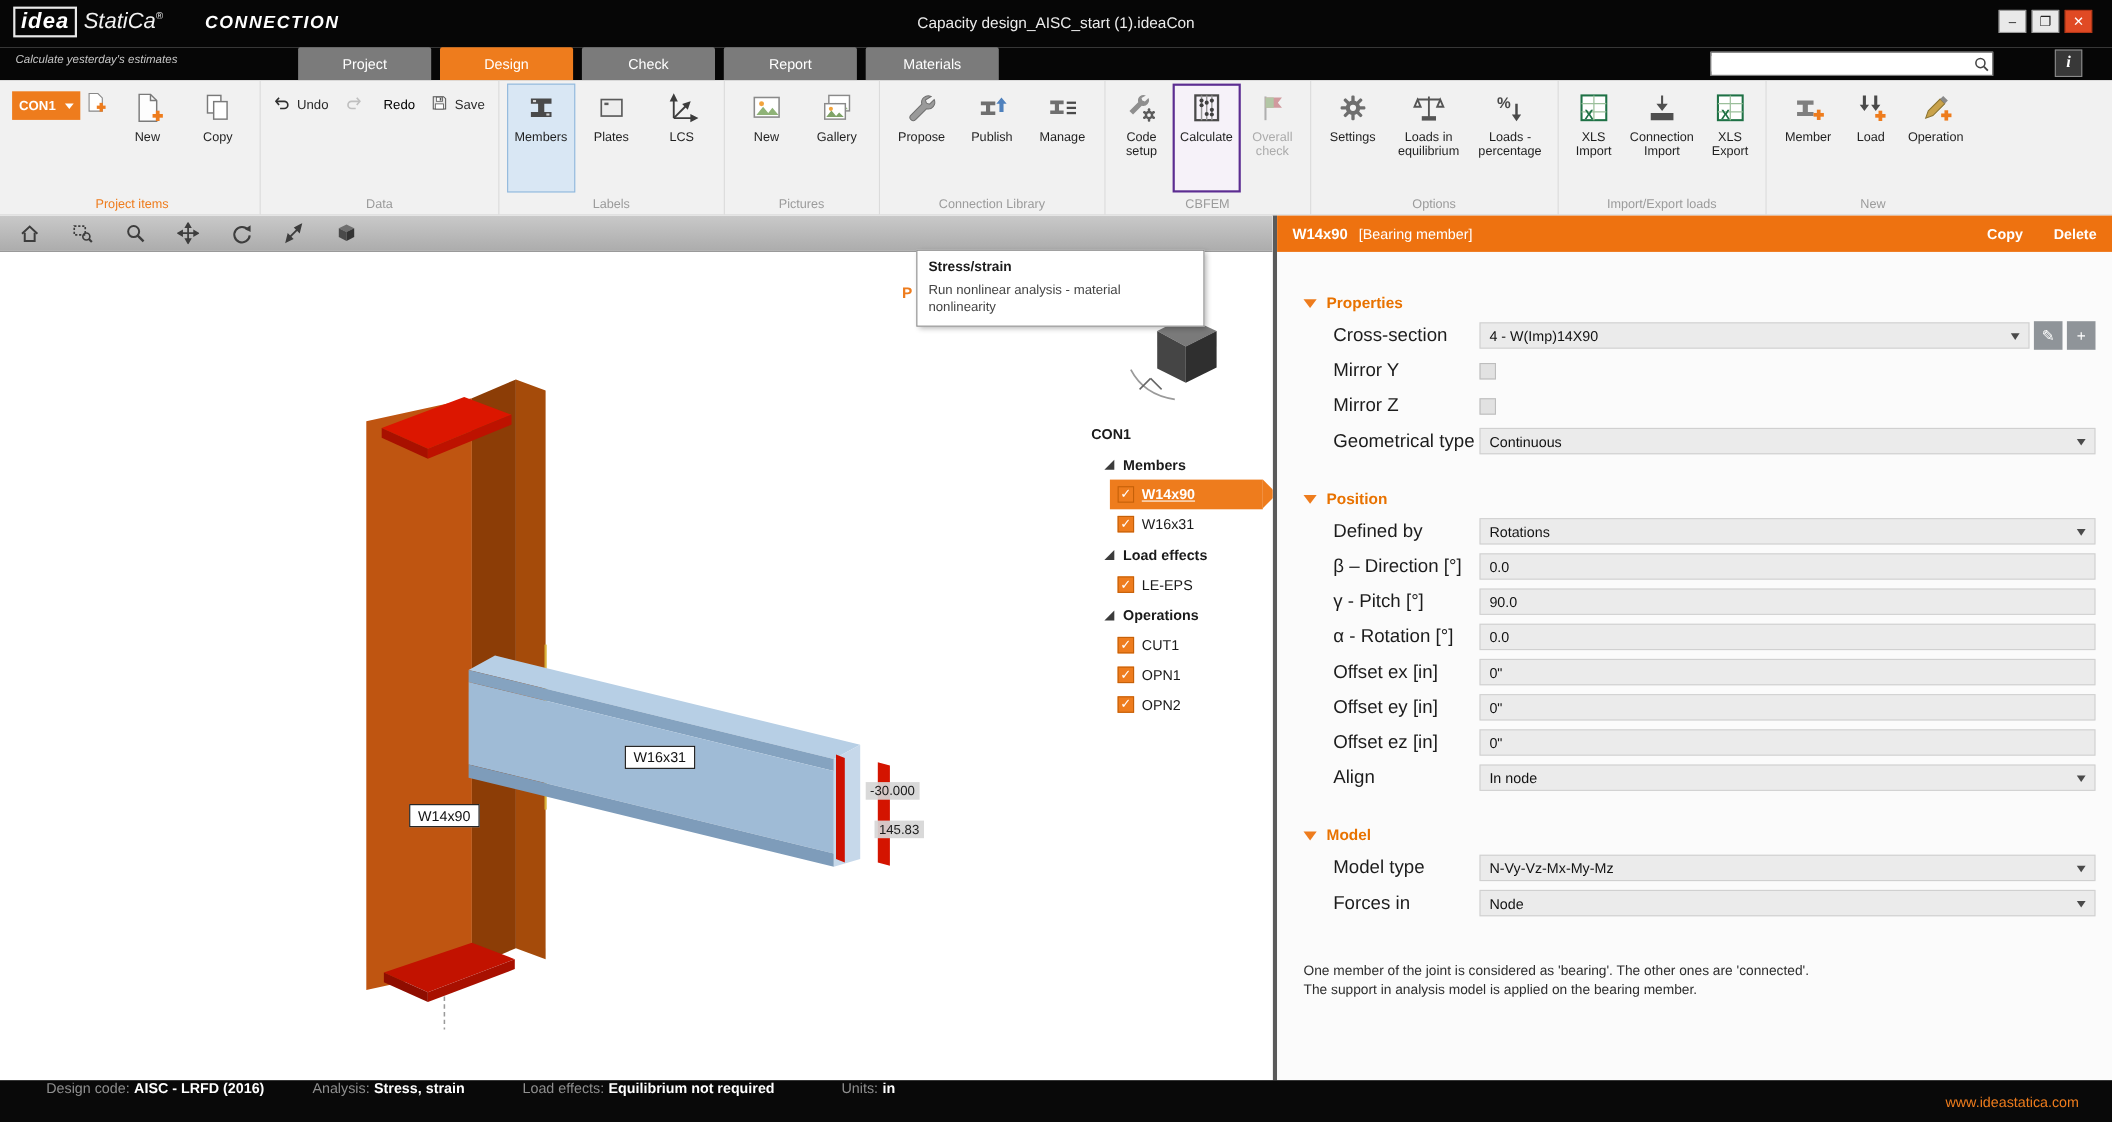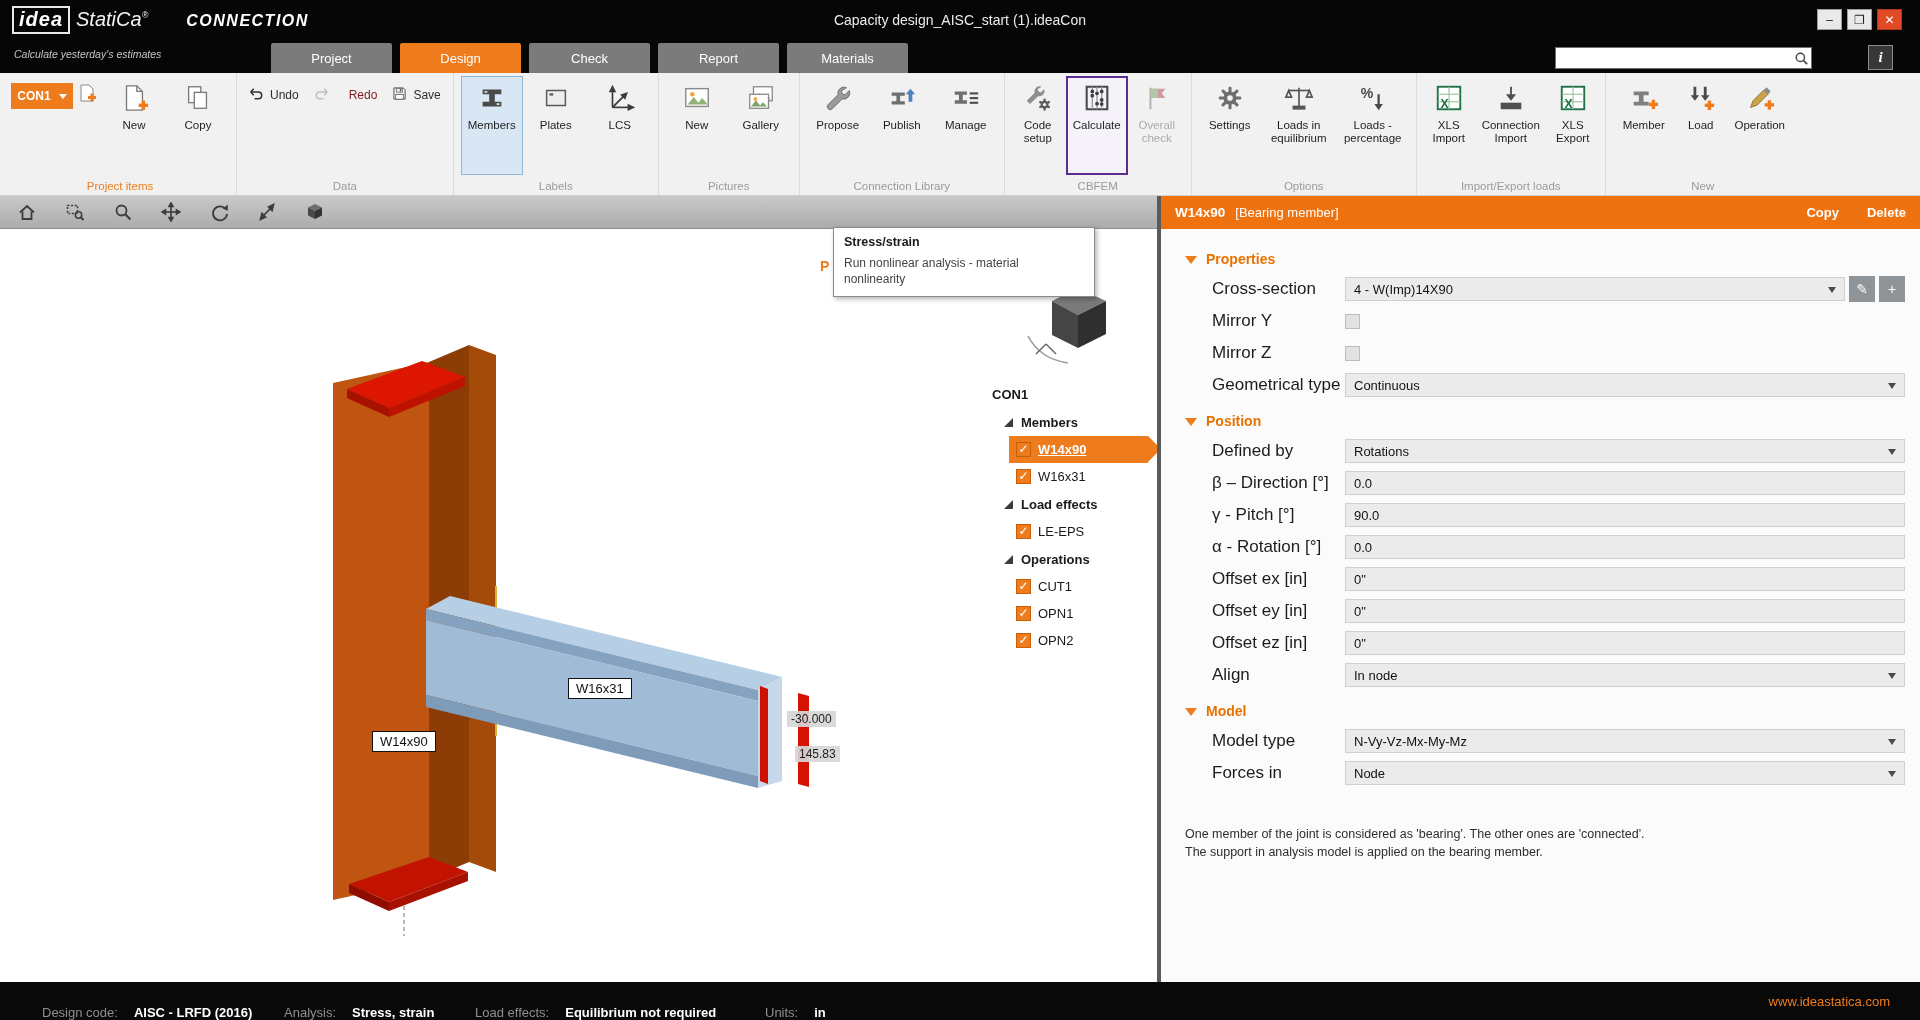--- a/index.html
+++ b/index.html
@@ -44,21 +44,21 @@
   .glabel { position:absolute; bottom:3px; left:0; right:0; text-align:center; font-size:11.5px; color:#9B9B9B; }
   .glabel.orange { color:#EE7C1D; }
   .bigbtn { width:62px; display:flex; flex-direction:column; align-items:center; padding-top:5px;
     font-size:11.5px; color:#1f1f1f; text-align:center; line-height:13px; cursor:default; }
   .bigbtn .bicon { width:34px; height:34px; margin-bottom:4px; display:flex; align-items:center; justify-content:center; }
   .bigbtn.pressed { background:#D9E7F4; border:1px solid #8FB7DB; padding-top:4px; }
   .bigbtn.disabled { color:#ABABAB; }
   .bigbtn.highlight { border:2px solid #5C2D91; background:#F6F2F9; padding-top:3px; }
   .smallcol { display:flex; flex-direction:row; gap:5px; padding-top:8px; }
   .smallbtn { display:flex; align-items:center; gap:6px; height:22px; padding:0 5px; font-size:12px; color:#2c2c2c; }
-  .smallbtn.disabled { color:#7f1d1d;gap:20px; }
+  .smallbtn.disabled { color:#000000;gap:20px; }
   .concol { display:flex; align-items:flex-start; gap:4px; padding-top:7px; margin-right:4px; }
   .conbtn { width:62px; height:26px; background:#EE7C1D; color:#fff; font-size:12px; font-weight:bold;
     display:flex; align-items:center; justify-content:center; gap:8px; }
   .conbtn .dd { width:0; height:0; border:4px solid transparent; border-top:5px solid #fff; margin-top:5px; }
 
   
   .main { position:absolute; top:196px; left:0; width:100%; height:786px; display:flex; }
   .viewport { position:relative; width:1157px; height:786px; background:#fff; overflow:hidden; }
   .vdivider { width:4px; background:#5a5a5a; }
   .props { position:relative; width:759px; height:786px; background:#FBFBFB; }
@@ -101,37 +101,37 @@
   .tr-item.selected::after { content:''; position:absolute; right:-13px; top:0;
     border-top:13.5px solid transparent; border-bottom:13.5px solid transparent; border-left:13px solid #EE7C1D; }
 
   
   .phead { height:33px; background:#EE7210; color:#fff; display:flex; align-items:center; padding:0 14px; }
   .phead .pt { font-weight:bold; font-size:13.5px; }
   .phead .ps { font-size:13px; margin-left:10px; }
   .phead .sp { flex:1; }
   .phead .hbtn { font-weight:bold; font-size:13px; margin-left:28px; cursor:default; }
   .pbody { padding-top:10px; }
-  .psec { display:flex; align-items:center; gap:9px; height:28px; margin-top:6px; padding-left:24px; }
+  .psec { display:flex; align-items:center; gap:9px; height:28px; margin-top:22px; padding-left:24px; }
   .ptri { width:0; height:0; border:6px solid transparent; border-top:8px solid #EE7C1D; margin-top:7px; }
   .psec-t { font-size:14px; font-weight:bold; color:#E87200; }
   .prow { display:flex; align-items:center; height:32px; padding-right:15px; }
   .plabel { margin-left:51px; width:133px; font-size:17px; color:#1c1c1c; flex:none; }
   .pfield { flex:1; height:24px; background:#EBEBEB; border:1px solid #D0D0D0; font-size:13px;
     color:#121212; display:flex; align-items:center; padding:0 8px; position:relative; }
   .pfield.sel::after { content:''; position:absolute; right:8px; top:9px; width:0; height:0;
     border:4.5px solid transparent; border-top:6px solid #4a4a4a; }
   .iconbtn { width:26px; height:26px; margin-left:4px; background:#8F9499; color:#fff; font-size:14px;
     display:flex; align-items:center; justify-content:center; flex:none; }
   .pcheck { width:15px; height:15px; background:#E2E2E2; border:1px solid #BDBDBD; }
   .pnote { margin:36px 60px 0 24px; font-size:12.5px; line-height:18px; color:#2e2e2e; max-width:480px; }
 
   
   .statusbar { position:absolute; bottom:0; left:0; width:100%; height:38px; background:#090909; }
-  .sbg { position:absolute; top:0; bottom:0; display:flex; align-items:flex-end; gap:16px; }
+  .sbg { position:absolute; top:0; bottom:0; display:flex; align-items:flex-start; gap:4px; }
   .sbl { color:#8F8F8F; font-size:13px; }
   .sbv { color:#fff; font-size:13px; font-weight:bold; }
   .sbsite { position:absolute; right:30px; top:0; bottom:0; display:flex; align-items:center;
     color:#EE7C1D; font-size:13px; }
 </style>
 </head>
 <body>
 
 <div class="app">
 

